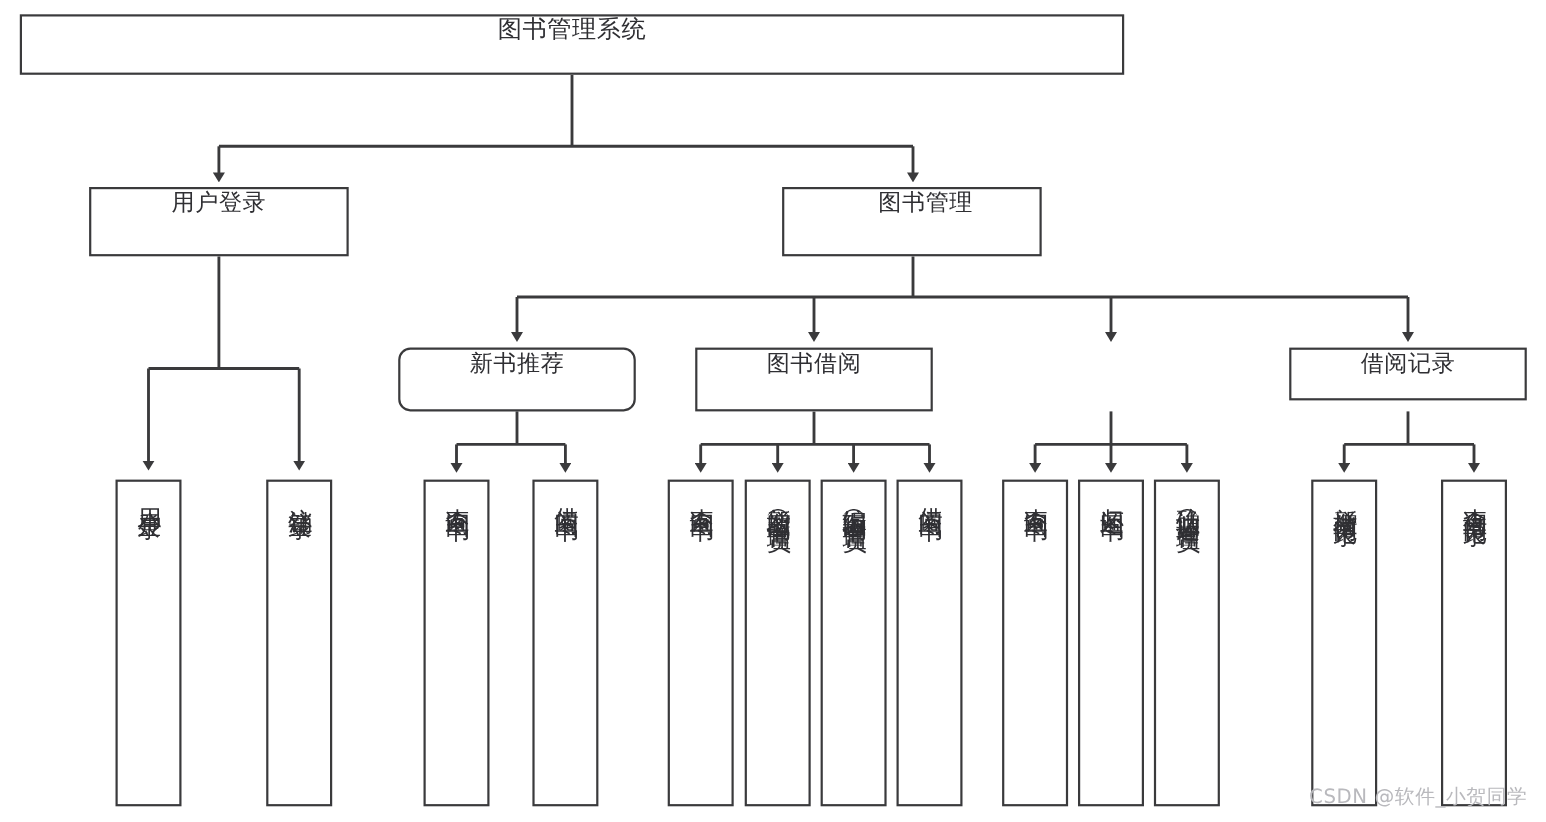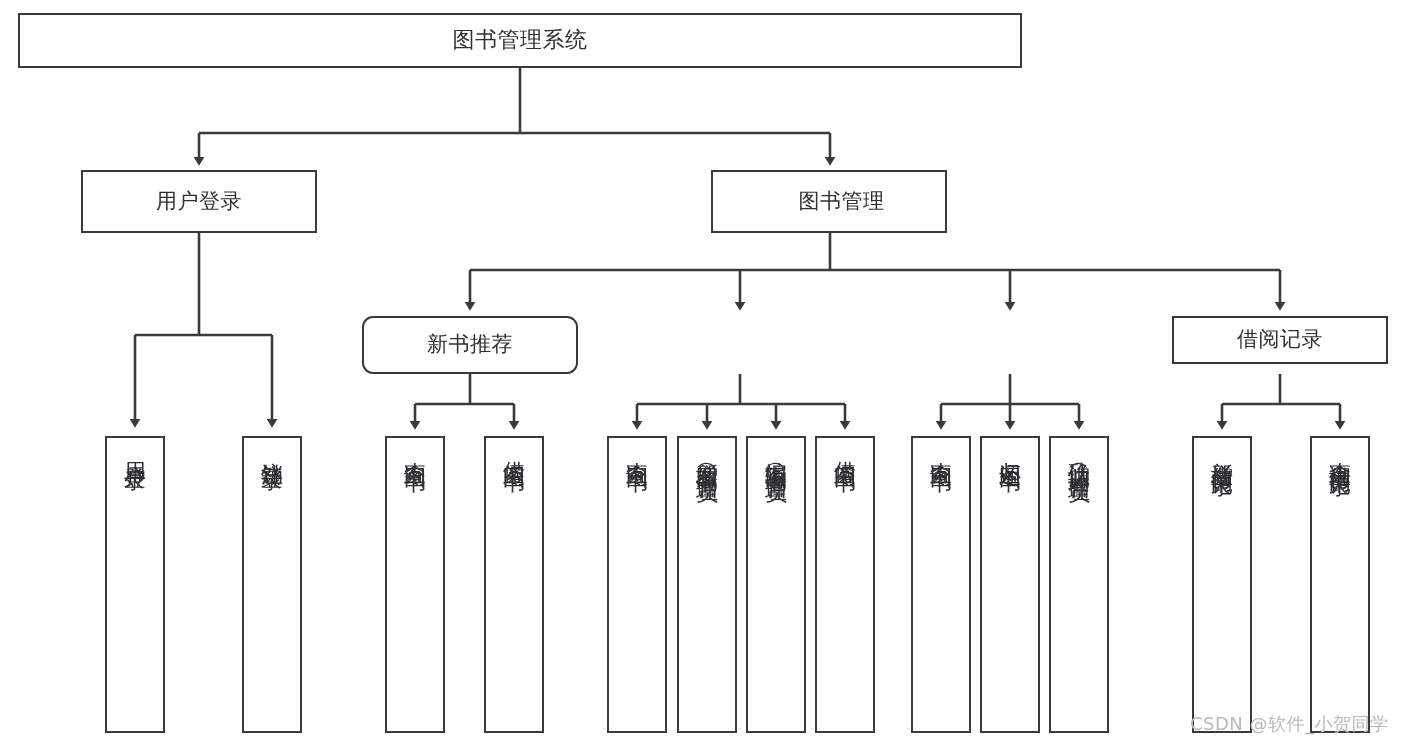--- a/index.html
+++ b/index.html
@@ -25,21 +25,20 @@
     width: 1405px;
     height: 747px;
     pointer-events: none;
   }
   .node {
     position: absolute;
     box-sizing: border-box;
     border: 2px solid #3a3a3c;
     background: #ffffff;
     display: flex;
-    align-items: center;
     justify-content: center;
     color: #2f2f33;
   }
   .node .lbl {
     display: block;
     text-align: center;
     line-height: 1.22;
     letter-spacing: 0.5px;
   }
   
@@ -135,20 +134,23 @@
   <div class="node h" style="left:81px; top:170px; width:236px; height:63px;">
     <span class="lbl">用户登录</span>
   </div>
   <div class="node h" style="left:711px; top:170px; width:236px; height:63px;padding-left:25px;">
     <span class="lbl">图书管理</span>
   </div>
 
   <div class="node h" style="left:362px; top:316px; width:216px; height:58px;border-radius:11px;">
     <span class="lbl">新书推荐</span>
   </div>
+  <div class="node h" style="left:632px; top:316px; width:216px; height:58px;">
+    <span class="lbl">图书借阅</span>
+  </div>
   <div class="node h" style="left:1172px; top:316px; width:216px; height:48px;">
     <span class="lbl">借阅记录</span>
   </div>
 
   <div class="node v" style="left:105px; top:436px; width:60px; height:297px;">
     <span class="lbl">用户登录</span>
   </div>
   <div class="node v" style="left:242px; top:436px; width:60px; height:297px;">
     <span class="lbl">注销登录</span>
   </div>

